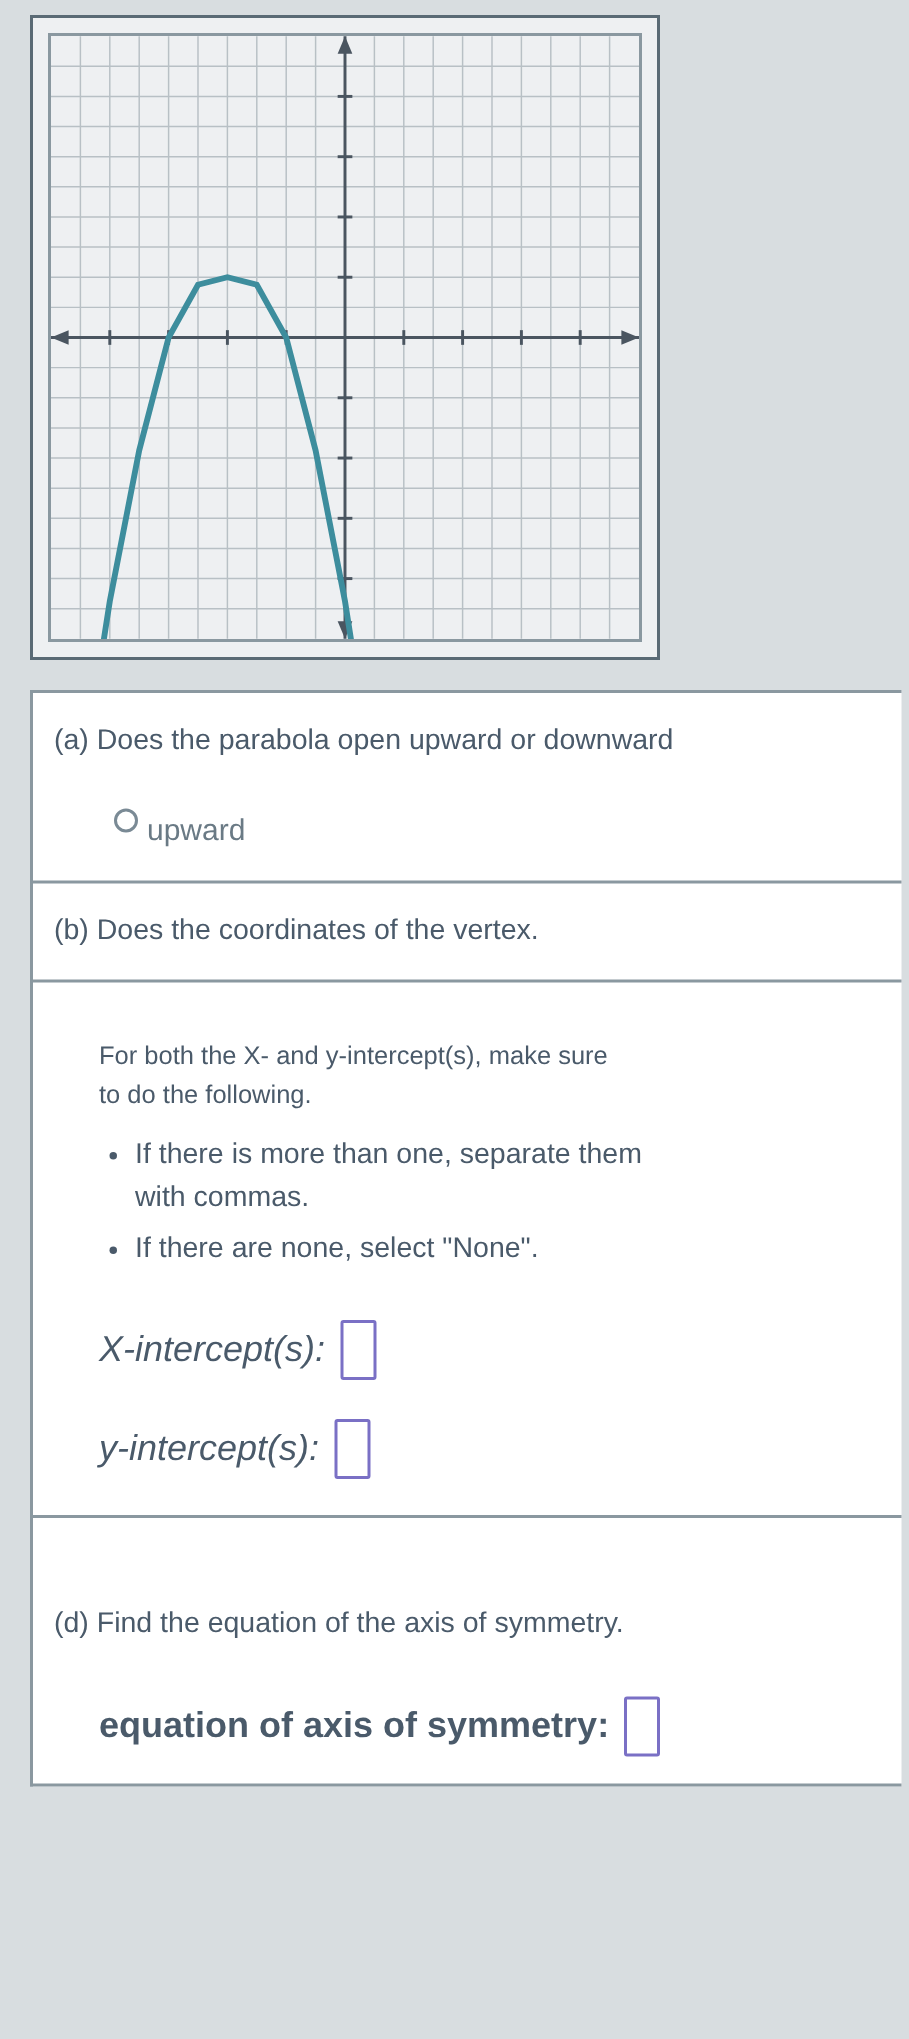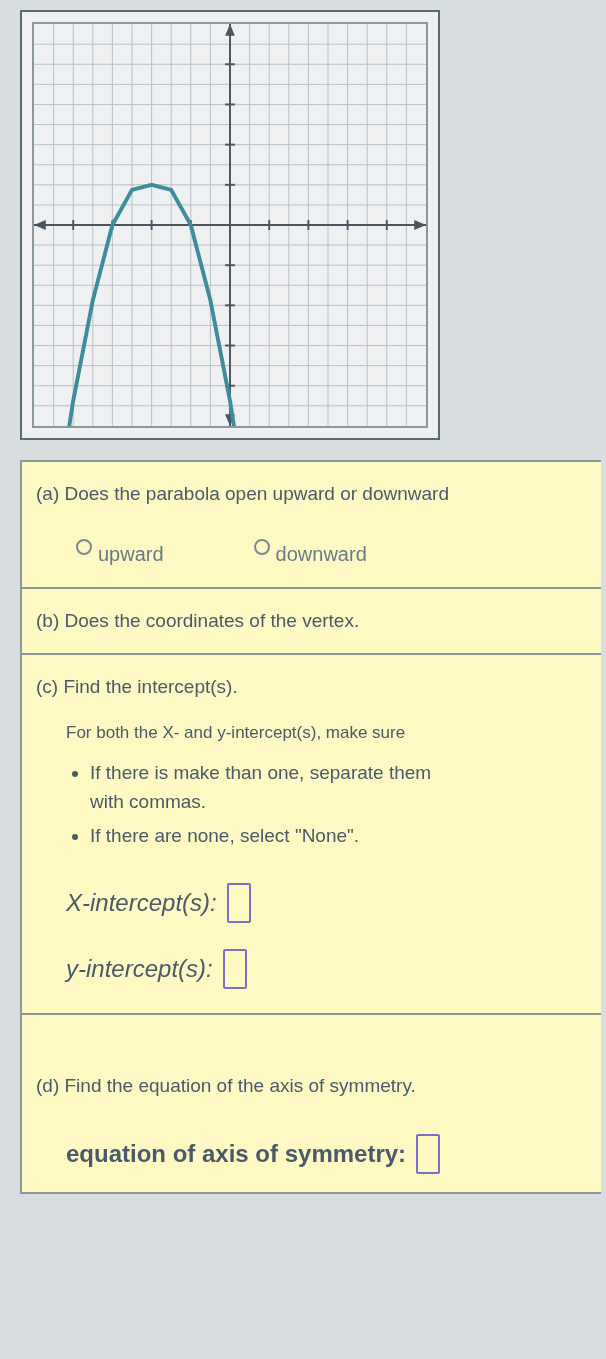--- a/index.html
+++ b/index.html
@@ -22,21 +22,21 @@
   }
   .graph-inner {
     position: absolute;
     left: 10px; top: 10px; right: 10px; bottom: 10px;
     border: 2px solid #8a98a0;
   }
   .questions {
     margin: 10px 5px 5px 20px;
     border: 2px solid #8a98a0;
     border-right: none;
-    background: #fef9c3;
+    background: #ffffff;
   }
   .qrow {
     border-bottom: 2px solid #8a98a0;
     padding: 18px 10px 18px 14px;
     font-size: 19px;
     line-height: 1.5;
   }
   .qrow:last-child { border-bottom: none; margin-top: 39px; }
   .subrow {
     padding-top: 30px;
@@ -173,40 +173,36 @@
 <div class="questions">
 
   <div class="qrow">
     <div>(a) Does the parabola open upward or downward</div>
     <div class="subrow">
       <div class="radio-group">
         <div class="radio-opt">
           <span class="radio-circle"></span>
           <span>upward</span>
         </div>
-        <div class="radio-opt">
-          <span class="radio-circle"></span>
-          <span>downward</span>
-        </div>
       </div>
     </div>
   </div>
 
   <div class="qrow">
     <div>(b) Does the coordinates of the vertex.</div>
   </div>
 
   <div class="qrow">
-    <div>(c) Find the intercept(s).</div>
     <div class="sub-text">
       <span>For both the X- and y-intercept(s), make sure</span><br>
+      <span>to do the following.</span>
     </div>
     <ul class="bullets">
       <li>
-        <span>If there is make than one, separate them</span><br>
+        <span>If there is more than one, separate them</span><br>
         <span>with commas.</span>
       </li>
       <li>If there are none, select "None".</li>
     </ul>
     <div class="field-line">
       <span class="italic">X-intercept(s):</span>
       <span class="rect-input"></span>
     </div>
     <div class="field-line" style="padding-top:26px; padding-bottom:6px;">
       <span class="italic">y-intercept(s):</span>

